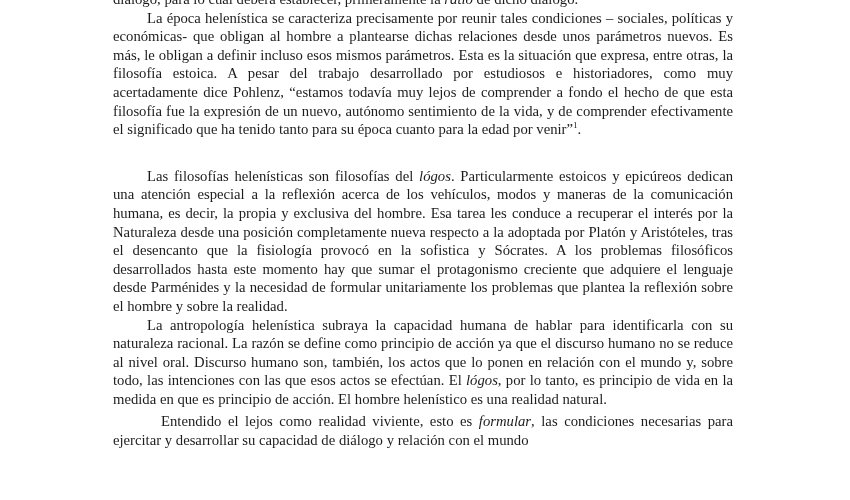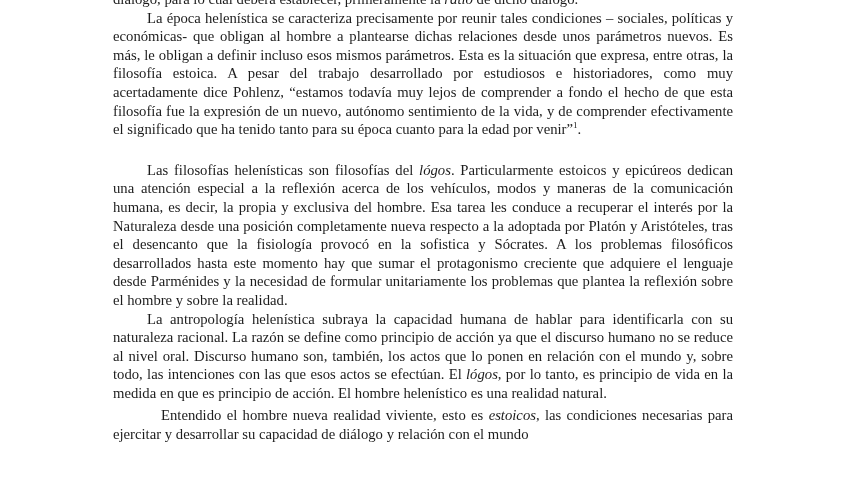--- a/index.html
+++ b/index.html
@@ -25,33 +25,33 @@
     color: #1c1c1c;
     text-align: justify;
   }
   .text-column p {
     margin: 0;
     padding: 0;
   }
   .text-column p.indent-normal { text-indent: 34px; }
   .text-column p.indent-large  { text-indent: 48px; }
   .text-column p.indent-none   { text-indent: 0; }
-  .text-column p.space-before-line  { margin-top: 22px; }
+  .text-column p.space-before-line  { margin-top: 28px; }
   .text-column p.space-before-small { margin-top: 4px; }
   .seg-italic { font-style: italic; }
   sup.seg-superscript {
     font-size: 9px;
     line-height: 0;
     vertical-align: super;
   }
 </style>
 </head>
 <body>
 
 <div class="page">
   <div class="text-column" style="color: rgb(28, 28, 28);">
       <p class="indent-none"><span>diálogo, para lo cual deberá establecer, primeramente la </span><span class="seg-italic">ratio</span><span> de dicho diálogo.</span></p>
       <p class="indent-normal"><span>La época helenística se caracteriza precisamente por reunir tales condiciones – sociales, políticas y económicas- que obligan al hombre a plantearse dichas relaciones desde unos parámetros nuevos. Es más, le obligan a definir incluso esos mismos parámetros. Esta es la situación que expresa, entre otras, la filosofía estoica. A pesar del trabajo desarrollado por estudiosos e historiadores, como muy acertadamente dice Pohlenz, “estamos todavía muy lejos de comprender a fondo el hecho de que esta filosofía fue la expresión de un nuevo, autónomo sentimiento de la vida, y de comprender efectivamente el significado que ha tenido tanto para su época cuanto para la edad por venir”</span><sup class="seg-superscript">1</sup><span>.</span></p>
       <p class="indent-normal space-before-line"><span>Las filosofías helenísticas son filosofías del </span><span class="seg-italic">lógos</span><span>. Particularmente estoicos y epicúreos dedican una atención especial a la reflexión acerca de los vehículos, modos y maneras de la comunicación humana, es decir, la propia y exclusiva del hombre. Esa tarea les conduce a recuperar el interés por la Naturaleza desde una posición completamente nueva respecto a la adoptada por Platón y Aristóteles, tras el desencanto que la fisiología provocó en la sofistica y Sócrates. A los problemas filosóficos desarrollados hasta este momento hay que sumar el protagonismo creciente que adquiere el lenguaje desde Parménides y la necesidad de formular unitariamente los problemas que plantea la reflexión sobre el hombre y sobre la realidad.</span></p>
       <p class="indent-normal"><span>La antropología helenística subraya la capacidad humana de hablar para identificarla con su naturaleza racional. La razón se define como principio de acción ya que el discurso humano no se reduce al nivel oral. Discurso humano son, también, los actos que lo ponen en relación con el mundo y, sobre todo, las intenciones con las que esos actos se efectúan. El </span><span class="seg-italic">lógos</span><span>, por lo tanto, es principio de vida en la medida en que es principio de acción. El hombre helenístico es una realidad natural.</span></p>
-      <p class="indent-large space-before-small"><span>Entendido el hombre nueva realidad viviente, esto es </span><span class="seg-italic">estoicos</span><span>, las condiciones necesarias para ejercitar y desarrollar su capacidad de diálogo y relación con el mundo</span></p>
+      <p class="indent-large space-before-small"><span>Entendido el lejos como realidad viviente, esto es </span><span class="seg-italic">formular</span><span>, las condiciones necesarias para ejercitar y desarrollar su capacidad de diálogo y relación con el mundo</span></p>
     </div>
 </div>
 
 </body></html>

